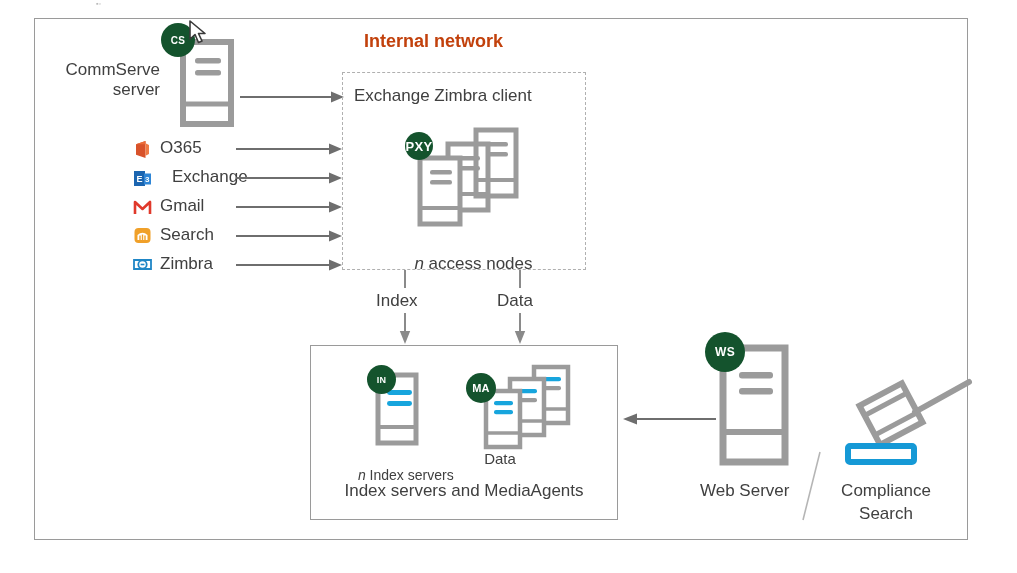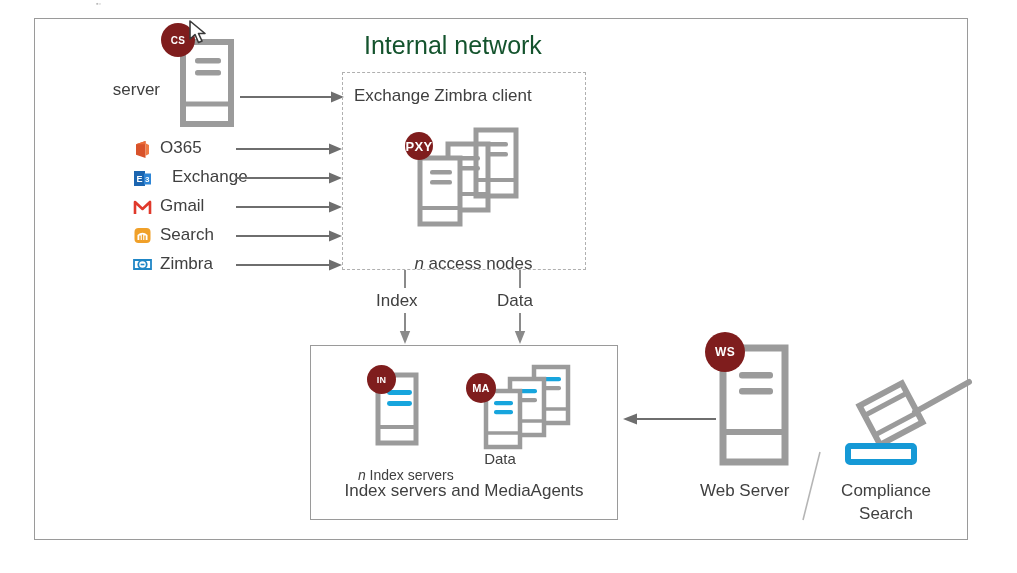--- a/index.html
+++ b/index.html
@@ -39,39 +39,39 @@
     color: #404040;
     font-size: 17px;
     line-height: 1.18;
     white-space: pre;
   }
   .lbl.center { text-align: center; }
   .lbl.right { text-align: right; }
 
   .title-bold {
     position: absolute;
-    font-weight: normal;
-    font-size: 25px;
-    color: #14532d;
+    font-weight: bold;
+    font-size: 18px;
+    color: #c2410c;
     white-space: nowrap;
   }
   .dashed-box {
     position: absolute;
     border: 1.5px dashed #b0b0b0;
     box-sizing: border-box;
   }
   .solid-box {
     position: absolute;
     border: 1.5px solid #9a9a9a;
     box-sizing: border-box;
   }
   .badge {
     position: absolute;
     border-radius: 50%;
-    background: #7f1d1d;
+    background: #14532d;
     color: #ffffff;
     font-size: 10px;
     font-weight: bold;
     display: flex;
     align-items: center;
     justify-content: center;
     letter-spacing: .3px;
     z-index: 5;
   }
   svg { display: block; overflow: visible; }
@@ -88,20 +88,21 @@
 <body>
 
 <div id="canvas">
 
   <div class="artifact" style="left:96px; top:0px;">▪▫</div>
 
   <div class="frame"></div>
 
   <div class="title-bold" style="left:364px; top:31px;">Internal network</div>
 
+  <div class="lbl right" style="left:30px; top:60px; width:130px;">CommServe</div>
   <div class="lbl right" style="left:30px; top:80px; width:130px;text-align:right;">server</div>
 
   <div class="node" style="left:178px; top:38px;">
     <svg width="62" height="90" viewBox="0 0 62 90">
       <rect x="5" y="4" width="48" height="82" fill="none" stroke="#9b9b9b" stroke-width="6"></rect>
       <line x1="5" y1="66" x2="53" y2="66" stroke="#9b9b9b" stroke-width="5"></line>
       <rect x="17" y="20" width="26" height="5.5" rx="2.5" fill="#9b9b9b"></rect>
       <rect x="17" y="32" width="26" height="5.5" rx="2.5" fill="#9b9b9b"></rect>
     </svg>
   </div>

